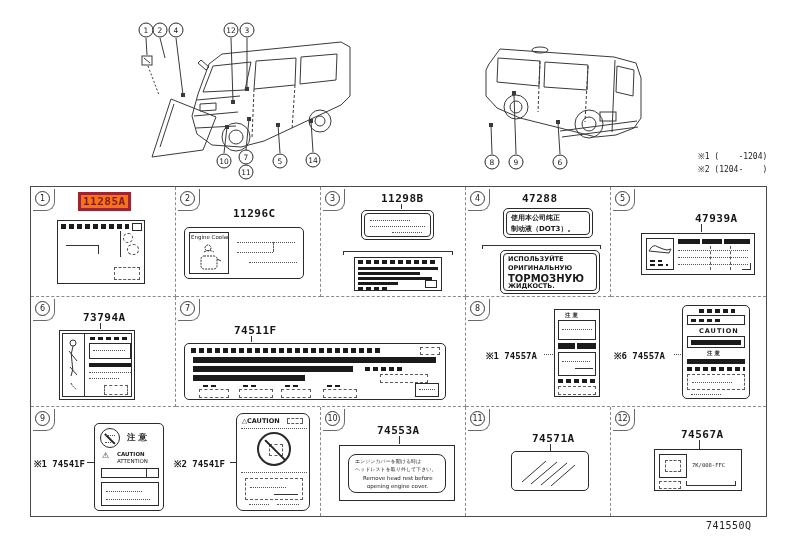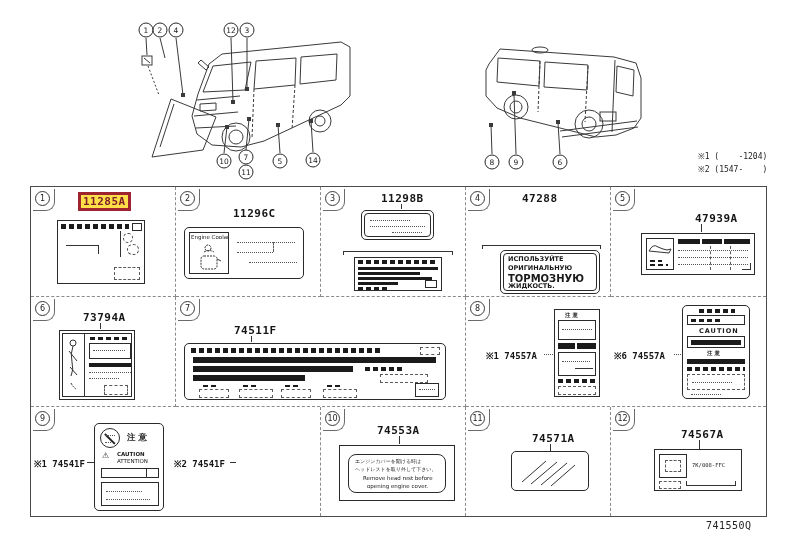--- a/index.html
+++ b/index.html
@@ -15,21 +15,21 @@
   .bR{border-right:1px dashed #8a8a8a}
   .bB{border-bottom:1px dashed #8a8a8a}
   .crn{position:absolute;left:2px;top:2px;width:21px;height:21px;
        border-right:1px solid #6a6a6a;border-bottom:1px solid #6a6a6a;border-bottom-right-radius:9px}
   .cnum{position:absolute;left:4px;top:4px;width:13px;height:13px;border:1px solid #3a3a3a;border-radius:50%;
         font-size:8px;line-height:13px;text-align:center;background:#fff;color:#222}
   .pnum{position:absolute;font-family:"DejaVu Sans Mono",monospace;font-weight:bold;
         font-size:11px;color:#151515;letter-spacing:.5px;white-space:nowrap}
   .pref{position:absolute;font-family:"DejaVu Sans Mono",monospace;font-weight:bold;
         font-size:9px;color:#151515;white-space:nowrap}
-  .hlpn{border:3px solid #9e2430;color:#7e1a28;padding:0 2px;background:#fde047}
+  .hlpn{border:3px solid #9e2430;color:#7e1a28;padding:0 2px;background:#f97316}
   
   .lab{position:absolute;border:1px solid #2a2a2a;box-sizing:border-box;background:#fff}
   .rd{border-radius:5px}
   .inr{position:absolute;inset:2px;border:1px solid #2a2a2a;border-radius:4px}
   .box{position:absolute;border:1px solid #2a2a2a;box-sizing:border-box}
   .bar{position:absolute;background:#1b1b1b}
   .db{position:absolute;background:repeating-linear-gradient(90deg,#1b1b1b 0 5px,rgba(0,0,0,0) 5px 8px)}
   .dot{position:absolute;border-top:1px dotted #555}
   .dsh{position:absolute;border:1px dashed #5a5a5a;box-sizing:border-box}
   .vl{position:absolute;width:1px;background:#333}
@@ -139,21 +139,21 @@
     <text x="246" y="175">11</text>
     <text x="280" y="164">5</text>
     <text x="313" y="163">14</text>
     <text x="492" y="165">8</text>
     <text x="516" y="165">9</text>
     <text x="560" y="165">6</text>
   </g>
 </svg>
 
 <div class="note" style="left:698px;top:150px">※1 (    -1204)</div>
-<div class="note" style="left:698px;top:163px">※2 (1547-    )</div>
+<div class="note" style="left:698px;top:163px">※2 (1204-    )</div>
 
 <div class="grid">
 
   <div class="cell bR bB" style="left:0;top:0;width:145px;height:110px">
     <div class="crn"></div>
     <div class="cnum">1</div>
     <div class="pnum hlpn" style="left:47px;top:5px">11285A</div>
     <div class="lab" style="left:26px;top:33px;width:88px;height:64px">
       <div class="db" style="left:3px;top:3px;width:68px;height:5px"></div>
       <div class="box" style="left:74px;top:2px;width:10px;height:8px"></div>
@@ -211,20 +211,25 @@
       <div class="bar" style="left:3px;top:24px;width:40px;height:3px"></div>
       <div class="box" style="left:70px;top:22px;width:12px;height:8px"></div>
       <div class="db" style="left:3px;top:29px;width:30px;height:3px"></div>
     </div>
   </div>
 
   <div class="cell bR bB" style="left:435px;top:0;width:145px;height:110px">
     <div class="crn"></div>
     <div class="cnum">4</div>
     <div class="pnum" style="left:56px;top:5px">47288</div>
+    <div class="lab rd" style="left:37px;top:21px;width:90px;height:30px">
+      <div class="inr"></div>
+      <div class="t cjk" style="left:7px;top:4px;font-size:7px">使用本公司纯正</div>
+      <div class="t cjk" style="left:7px;top:15px;font-size:7px">制动液（DOT3）。</div>
+    </div>
     <div class="hl" style="left:16px;top:58px;width:119px"></div>
     <div class="vl" style="left:16px;top:58px;height:4px"></div>
     <div class="vl" style="left:134px;top:58px;height:4px"></div>
     <div class="lab rd" style="left:34px;top:63px;width:100px;height:44px">
       <div class="inr"></div>
       <div class="t b" style="left:7px;top:4px;font-size:6.5px">ИСПОЛЬЗУЙТЕ</div>
       <div class="t b" style="left:7px;top:13px;font-size:6.5px">ОРИГИНАЛЬНУЮ</div>
       <div class="t b" style="left:7px;top:22px;font-size:10px">ТОРМОЗНУЮ</div>
       <div class="t b" style="left:7px;top:31px;font-size:6.5px">ЖИДКОСТЬ.</div>
     </div>
@@ -368,20 +373,36 @@
       <div class="box" style="left:6px;top:44px;width:58px;height:10px">
         <div class="vl" style="left:44px;top:0;height:9px"></div>
       </div>
       <div class="box" style="left:6px;top:58px;width:58px;height:24px">
         <div class="dot" style="left:4px;top:8px;width:36px"></div>
         <div class="dot" style="left:4px;top:16px;width:44px"></div>
       </div>
     </div>
     <div class="pref" style="left:143px;top:50px">※2 74541F</div>
     <div class="hl" style="left:199px;top:55px;width:6px"></div>
+    <div class="lab" style="left:205px;top:6px;width:74px;height:98px;border-radius:7px">
+      <div class="t b" style="left:5px;top:3px;font-size:6.5px">△CAUTION</div>
+      <div class="dsh" style="left:50px;top:4px;width:16px;height:6px"></div>
+      <div class="dot" style="left:4px;top:14px;width:66px"></div>
+      <div class="circ" style="left:20px;top:18px;width:34px;height:34px;border-width:2px">
+        <div class="dsh" style="left:10px;top:10px;width:14px;height:12px"></div>
+        <div class="diag" style="left:2px;top:15px;width:28px"></div>
+      </div>
+      <div class="dot" style="left:4px;top:58px;width:66px"></div>
+      <div class="dsh" style="left:8px;top:64px;width:58px;height:22px">
+        <div class="dot" style="left:4px;top:8px;width:36px"></div>
+        <div class="hl" style="left:28px;top:15px;width:24px"></div>
+      </div>
+      <div class="dot" style="left:12px;top:90px;width:20px"></div>
+      <div class="dot" style="left:40px;top:90px;width:22px"></div>
+    </div>
   </div>
 
   <div class="cell bR" style="left:290px;top:220px;width:145px;height:109px">
     <div class="crn"></div>
     <div class="cnum">10</div>
     <div class="pnum" style="left:56px;top:17px">74553A</div>
     <div class="vl" style="left:78px;top:29px;height:8px"></div>
     <div class="lab" style="left:18px;top:38px;width:116px;height:56px">
       <div class="lab" style="left:8px;top:8px;width:98px;height:39px;border-radius:8px;text-align:center">
         <div class="t" style="left:6px;top:3px;font-size:5px">エンジンカバーを開ける時は</div>

